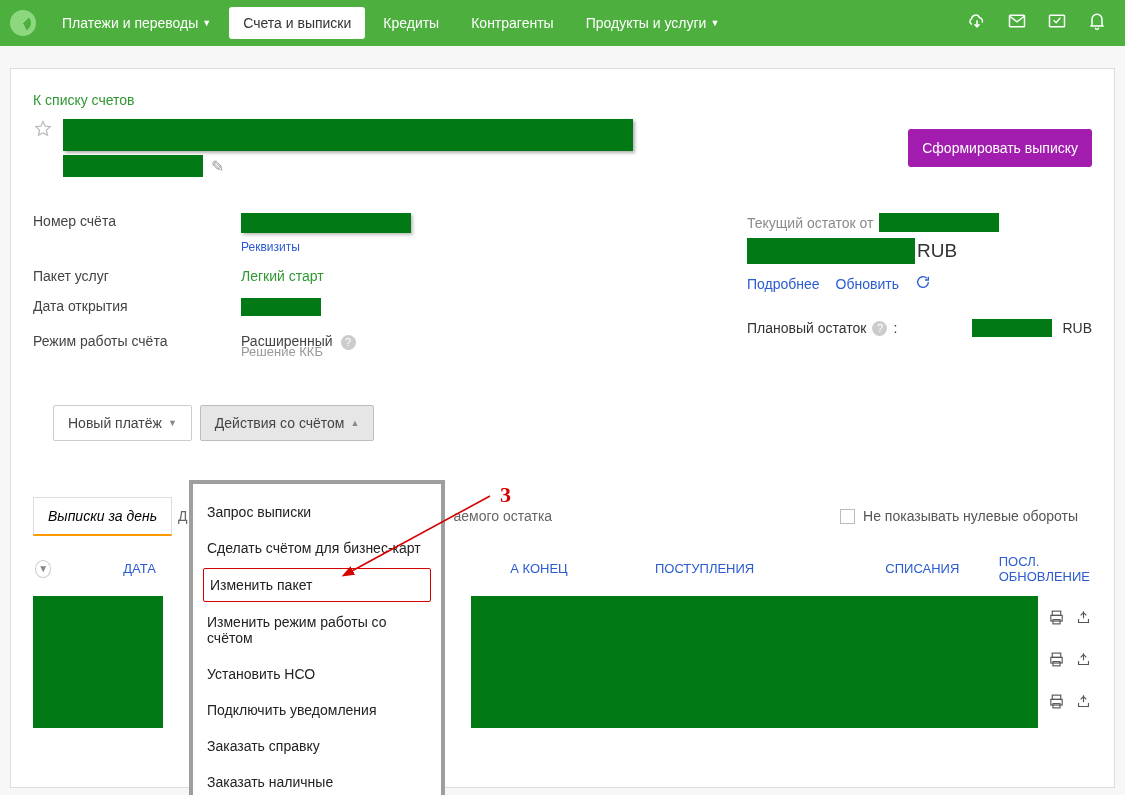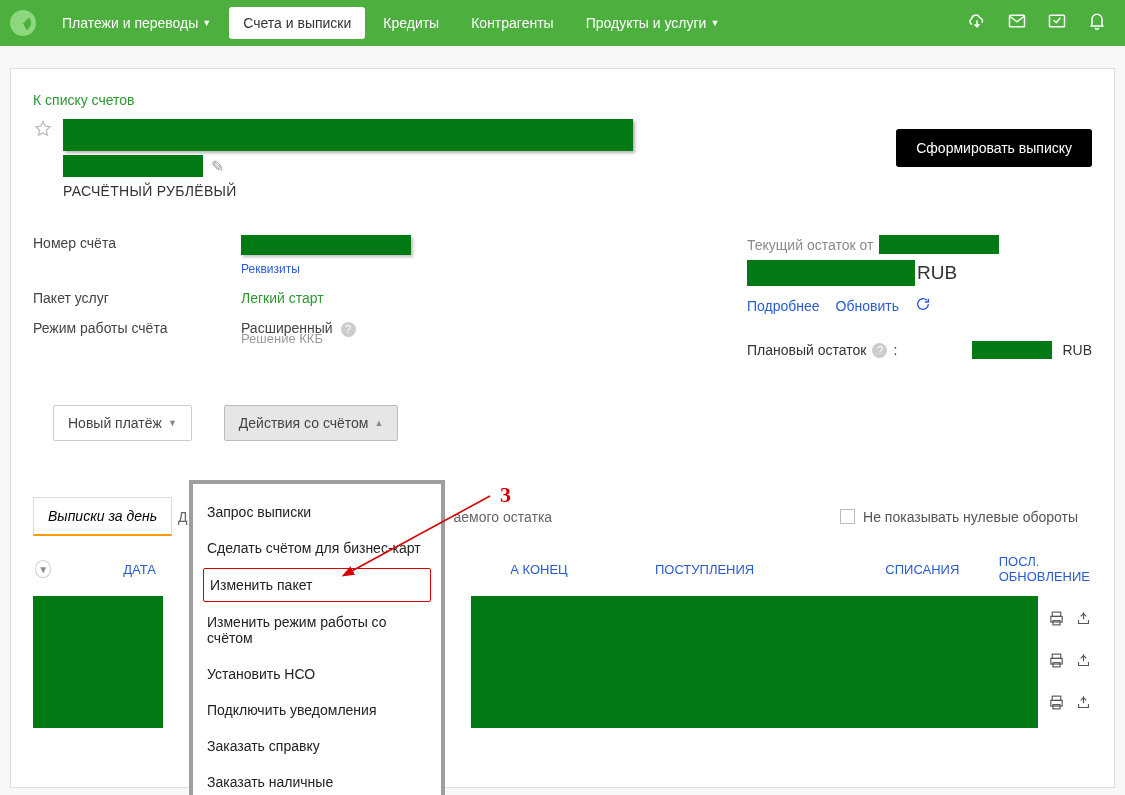--- a/index.html
+++ b/index.html
@@ -48,22 +48,22 @@
     padding: 22px 22px 22px 22px;
     position: relative;
     min-height: 720px;
   }
   .back-link { color: #2f9732; font-size: 14px; cursor:pointer; }
   .title-row { display:flex; align-items:flex-start; margin-top:10px; gap:10px;}
   .star-icon { width:20px;height:20px; cursor:pointer; }
   .star-icon svg{width:20px;height:20px;fill:none;stroke:#bbb;stroke-width:1.5}
   .gen-statement-btn{
     position:absolute; right:22px; top:60px;
-    background:#000000; color:#fff; font-size:14px;
-    border:none; border-radius:3px; padding:11px 20px; cursor:pointer;
+    background:#a21caf; color:#fff; font-size:14px;
+    border:none; border-radius:3px; padding:11px 14px; cursor:pointer;
   }
   .redact { background:#017a16; }
   .title-redact { width:570px; height:32px; box-shadow:2px 2px 3px rgba(0,0,0,.3);}
   .sub-redact-row{display:flex;align-items:center;gap:8px;margin-top:4px;margin-left:30px;}
   .sub-redact{width:140px;height:22px;}
   .pencil{color:#999;cursor:pointer;}
   .acc-type{margin-top:6px;margin-left:30px;font-size:14px;letter-spacing:.3px;color:#333;}
 
   .info-grid{margin-top:36px; display:flex; gap:24px;}
   .info-left{width:690px;}
@@ -81,21 +81,21 @@
   .r-amount-row{display:flex;align-items:center;gap:2px;margin-top:6px;}
   .r-amount-redact{width:168px;height:26px;}
   .rub{font-size:19px;font-weight:400;}
   .more-row{display:flex;gap:16px;align-items:center;margin-top:10px;color:#2a5bd0;font-size:14px;}
   .more-row span{cursor:pointer;}
   .refresh-icon svg{width:16px;height:16px;stroke:#2a5bd0;fill:none;stroke-width:2}
   .plan-row{margin-top:26px;display:flex;align-items:center;gap:6px;font-size:14px;}
   .plan-redact{width:80px;height:18px;margin-left:auto;margin-right:4px;}
   .help-circle{display:inline-flex;width:15px;height:15px;border-radius:50%;background:#ccc;color:#fff;font-size:11px;align-items:center;justify-content:center;}
 
-  .action-row{margin-top:46px;display:flex;gap:32px;padding-left:20px;}
+  .action-row{margin-top:46px;display:flex;gap:8px;padding-left:20px;}
   .btn-outline{
     background:#fff;border:1px solid #ccc;border-radius:2px;
     font-size:14px;color:#444;padding:9px 14px;cursor:pointer;
     display:flex;align-items:center;gap:6px;
   }
   .btn-gray{
     background:#e6e6e6;border:1px solid #bdbdbd;border-radius:2px;
     font-size:14px;color:#444;padding:9px 14px;cursor:pointer;
     display:flex;align-items:center;gap:6px;
   }
@@ -204,32 +204,35 @@
         </svg>
     </span>
     <div>
       <div class="redact title-redact"></div>
     </div>
   </div>
   <div class="sub-redact-row">
     <div class="redact sub-redact"></div>
     <span class="pencil">✎</span>
   </div>
-  <div class="acc-type">РАСЧЁТНЫЙ РУБЛЁВЫЙ</div>
 
   <div class="info-grid">
     <div class="info-left">
       <div class="kv">
         <span class="k">Номер счёта</span>
         <span class="v"><span class="redact" style="display:inline-block;width:170px;height:20px;box-shadow:2px 2px 3px rgba(0,0,0,.25)"></span></span>
       </div>
       <div class="req-link">Реквизиты</div>
       <div class="kv">
         <span class="k">Пакет услуг</span>
         <span class="v green-text">Легкий старт</span>
+      </div>
+      <div class="kv">
+        <span class="k">Дата открытия</span>
+        <span class="v"><span class="redact" style="display:inline-block;width:80px;height:18px"></span></span>
       </div>
       <div class="kv" style="margin-bottom:4px">
         <span class="k">Режим работы счёта</span>
         <span class="v">
           <span>Расширенный</span>
           <span class="help-circle mode-help">?</span>
         </span>
       </div>
       <div class="kkb">Решение ККБ</div>
     </div>

